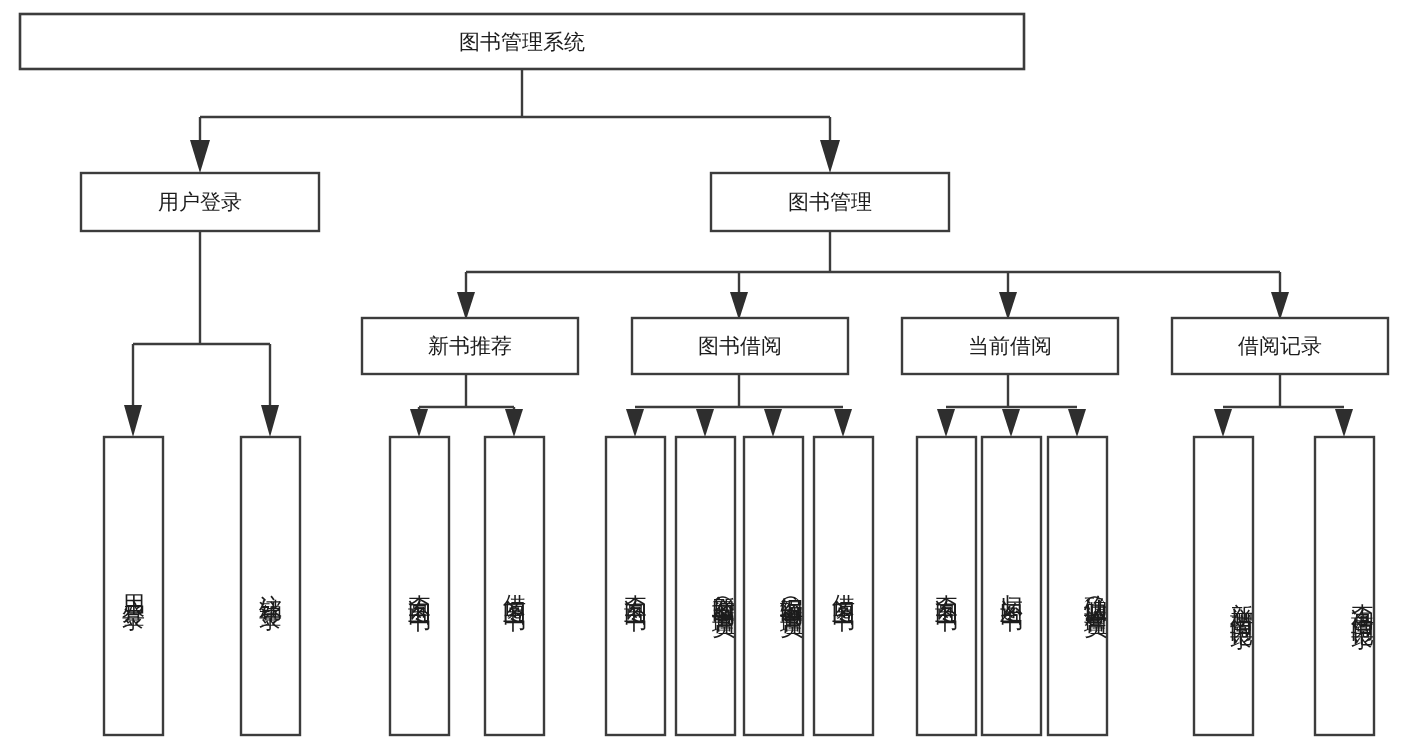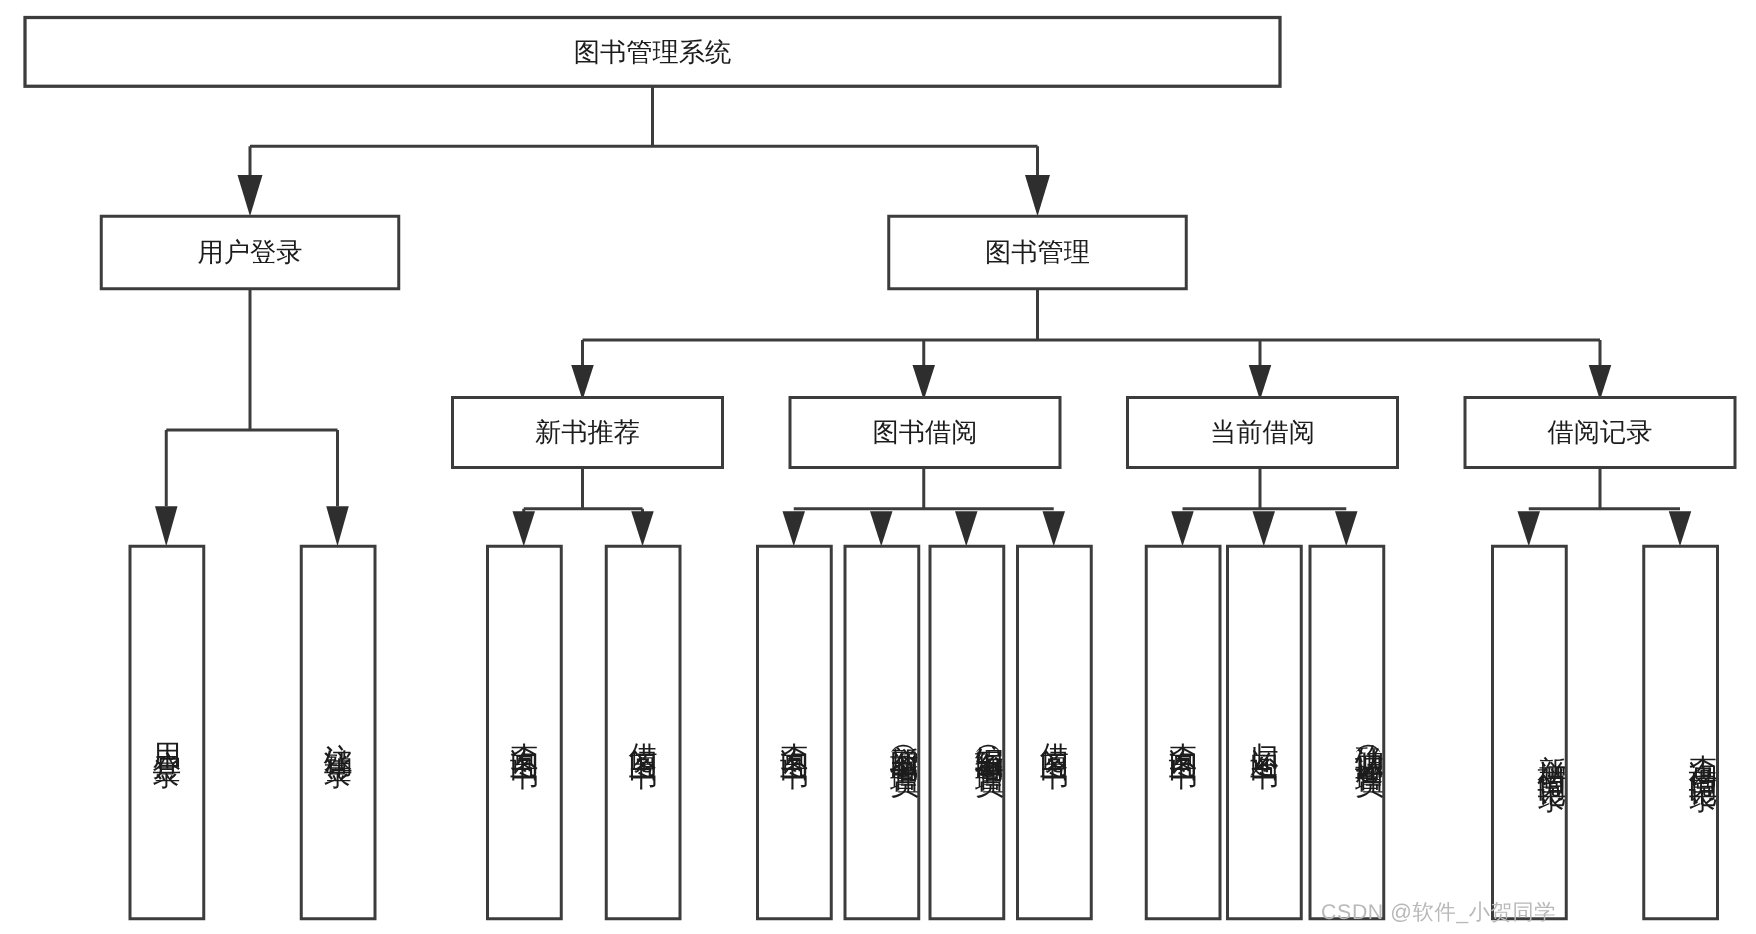--- a/index.html
+++ b/index.html
@@ -11,20 +11,21 @@
     width: 1405px;
     height: 747px;
     font-family: "Liberation Sans", "DejaVu Sans", sans-serif;
     overflow: hidden;
   }
   #diagram-root {
     position: relative;
     width: 1257px;
     height: 747px;
     background: #ffffff;
+    padding-left: 16px;
   }
   svg#tree-svg {
     position: absolute;
     top: 0;
     left: 0;
     width: 1405px;
     height: 747px;
     display: block;
   }
   .node-box {
@@ -213,21 +214,20 @@
     <div class="vlabel tall" style="left:676px;">新增图书（管理员）</div>
     <div class="vlabel tall" style="left:744px;">编辑图书（管理员）</div>
     <div class="vlabel" style="left:814px;">借阅图书</div>
     <div class="vlabel" style="left:917px;">查询图书</div>
     <div class="vlabel" style="left:982px;">归还图书</div>
     <div class="vlabel tall" style="left:1048px;">确认归还（管理员）</div>
     <div class="vlabel mid" style="left:1194px;">新增借阅记录</div>
     <div class="vlabel mid" style="left:1315px;">查询借阅记录</div>
   </div>
 
-  <div class="watermark">CSDN @软件_小贺同学</div>
 </div>
 
 <style>
   .vlabel-layer {
     position: absolute;
     top: 0;
     left: 0;
     width: 1405px;
     height: 747px;
     pointer-events: none;

